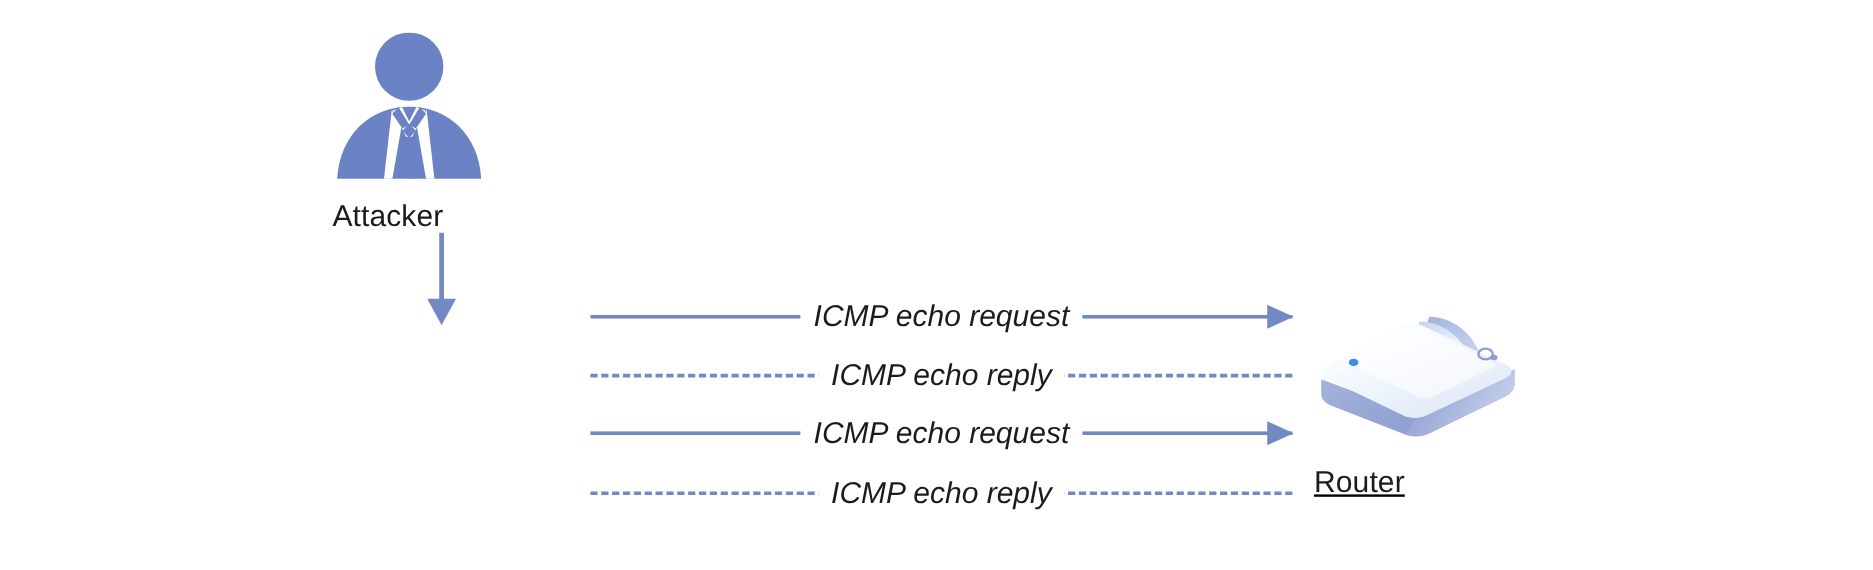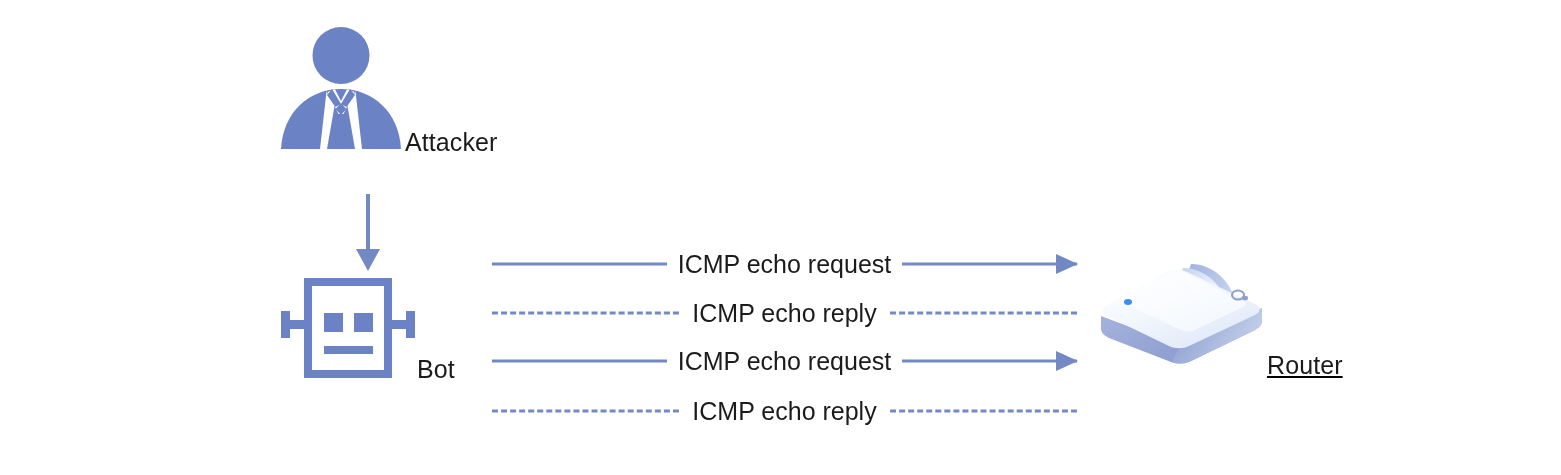--- a/index.html
+++ b/index.html
@@ -15,22 +15,22 @@
     width: 1561px;
     height: 475px;
     background: #ffffff;
     overflow: hidden;
   }
 
   
   .node {
     position: absolute;
     display: flex;
-    flex-direction: row;
-    align-items: flex-end;
+    flex-direction: column;
+    align-items: flex-start;
   }
   .node-label {
     font-size: 25px;
     color: #1b1b1b;
     letter-spacing: 0.1px;
     line-height: 1;
     white-space: nowrap;
   }
 
   
@@ -55,20 +55,21 @@
   }
 
   
   .flow {
     position: absolute;
     left: 492px;
     width: 585px;
     height: 40px;
     display: flex;
     align-items: center;
+    font-style: italic;
   }
   .flow-line {
     position: absolute;
     left: 0;
     right: 0;
     top: 50%;
     height: 3px;
     transform: translateY(-50%);
   }
   .flow-line.solid {
@@ -137,40 +138,20 @@
     <span class="node-label">Attacker</span>
   </div>
 
   <span id="attacker-to-bot">
     <svg width="46" height="80" viewBox="0 0 46 80" xmlns="http://www.w3.org/2000/svg">
       <line x1="23" y1="1" x2="23" y2="58" stroke="#7289c4" stroke-width="4"></line>
       <polygon points="11,56 35,56 23,78" fill="#7289c4"></polygon>
     </svg>
   </span>
 
-  <div class="node" id="bot-node">
-    <span>
-      <svg width="138" height="100" viewBox="0 0 138 100" xmlns="http://www.w3.org/2000/svg">
-
-        <rect x="6" y="42" width="26" height="9" fill="#6b82c4"></rect>
-        <rect x="2" y="33" width="9" height="27" fill="#6b82c4"></rect>
-
-        <rect x="106" y="42" width="26" height="9" fill="#6b82c4"></rect>
-        <rect x="127" y="33" width="9" height="27" fill="#6b82c4"></rect>
-
-        <rect x="29" y="4" width="80" height="92" fill="none" stroke="#6b82c4" stroke-width="8"></rect>
-
-        <rect x="45" y="35" width="19" height="19" fill="#6b82c4"></rect>
-        <rect x="75" y="35" width="19" height="19" fill="#6b82c4"></rect>
-
-        <rect x="45" y="68" width="49" height="8" fill="#6b82c4"></rect>
-      </svg>
-    </span>
-    <span class="node-label">Bot</span>
-  </div>
 
   <div class="node" id="router-node">
     <span>
       <svg width="172" height="124" viewBox="0 0 172 124" xmlns="http://www.w3.org/2000/svg">
         <defs>
           <linearGradient id="topFace" x1="0" y1="0" x2="0.75" y2="1">
             <stop offset="0%" stop-color="#ffffff"></stop>
             <stop offset="45%" stop-color="#f4f8fe"></stop>
             <stop offset="100%" stop-color="#dfe8f8"></stop>
           </linearGradient>

